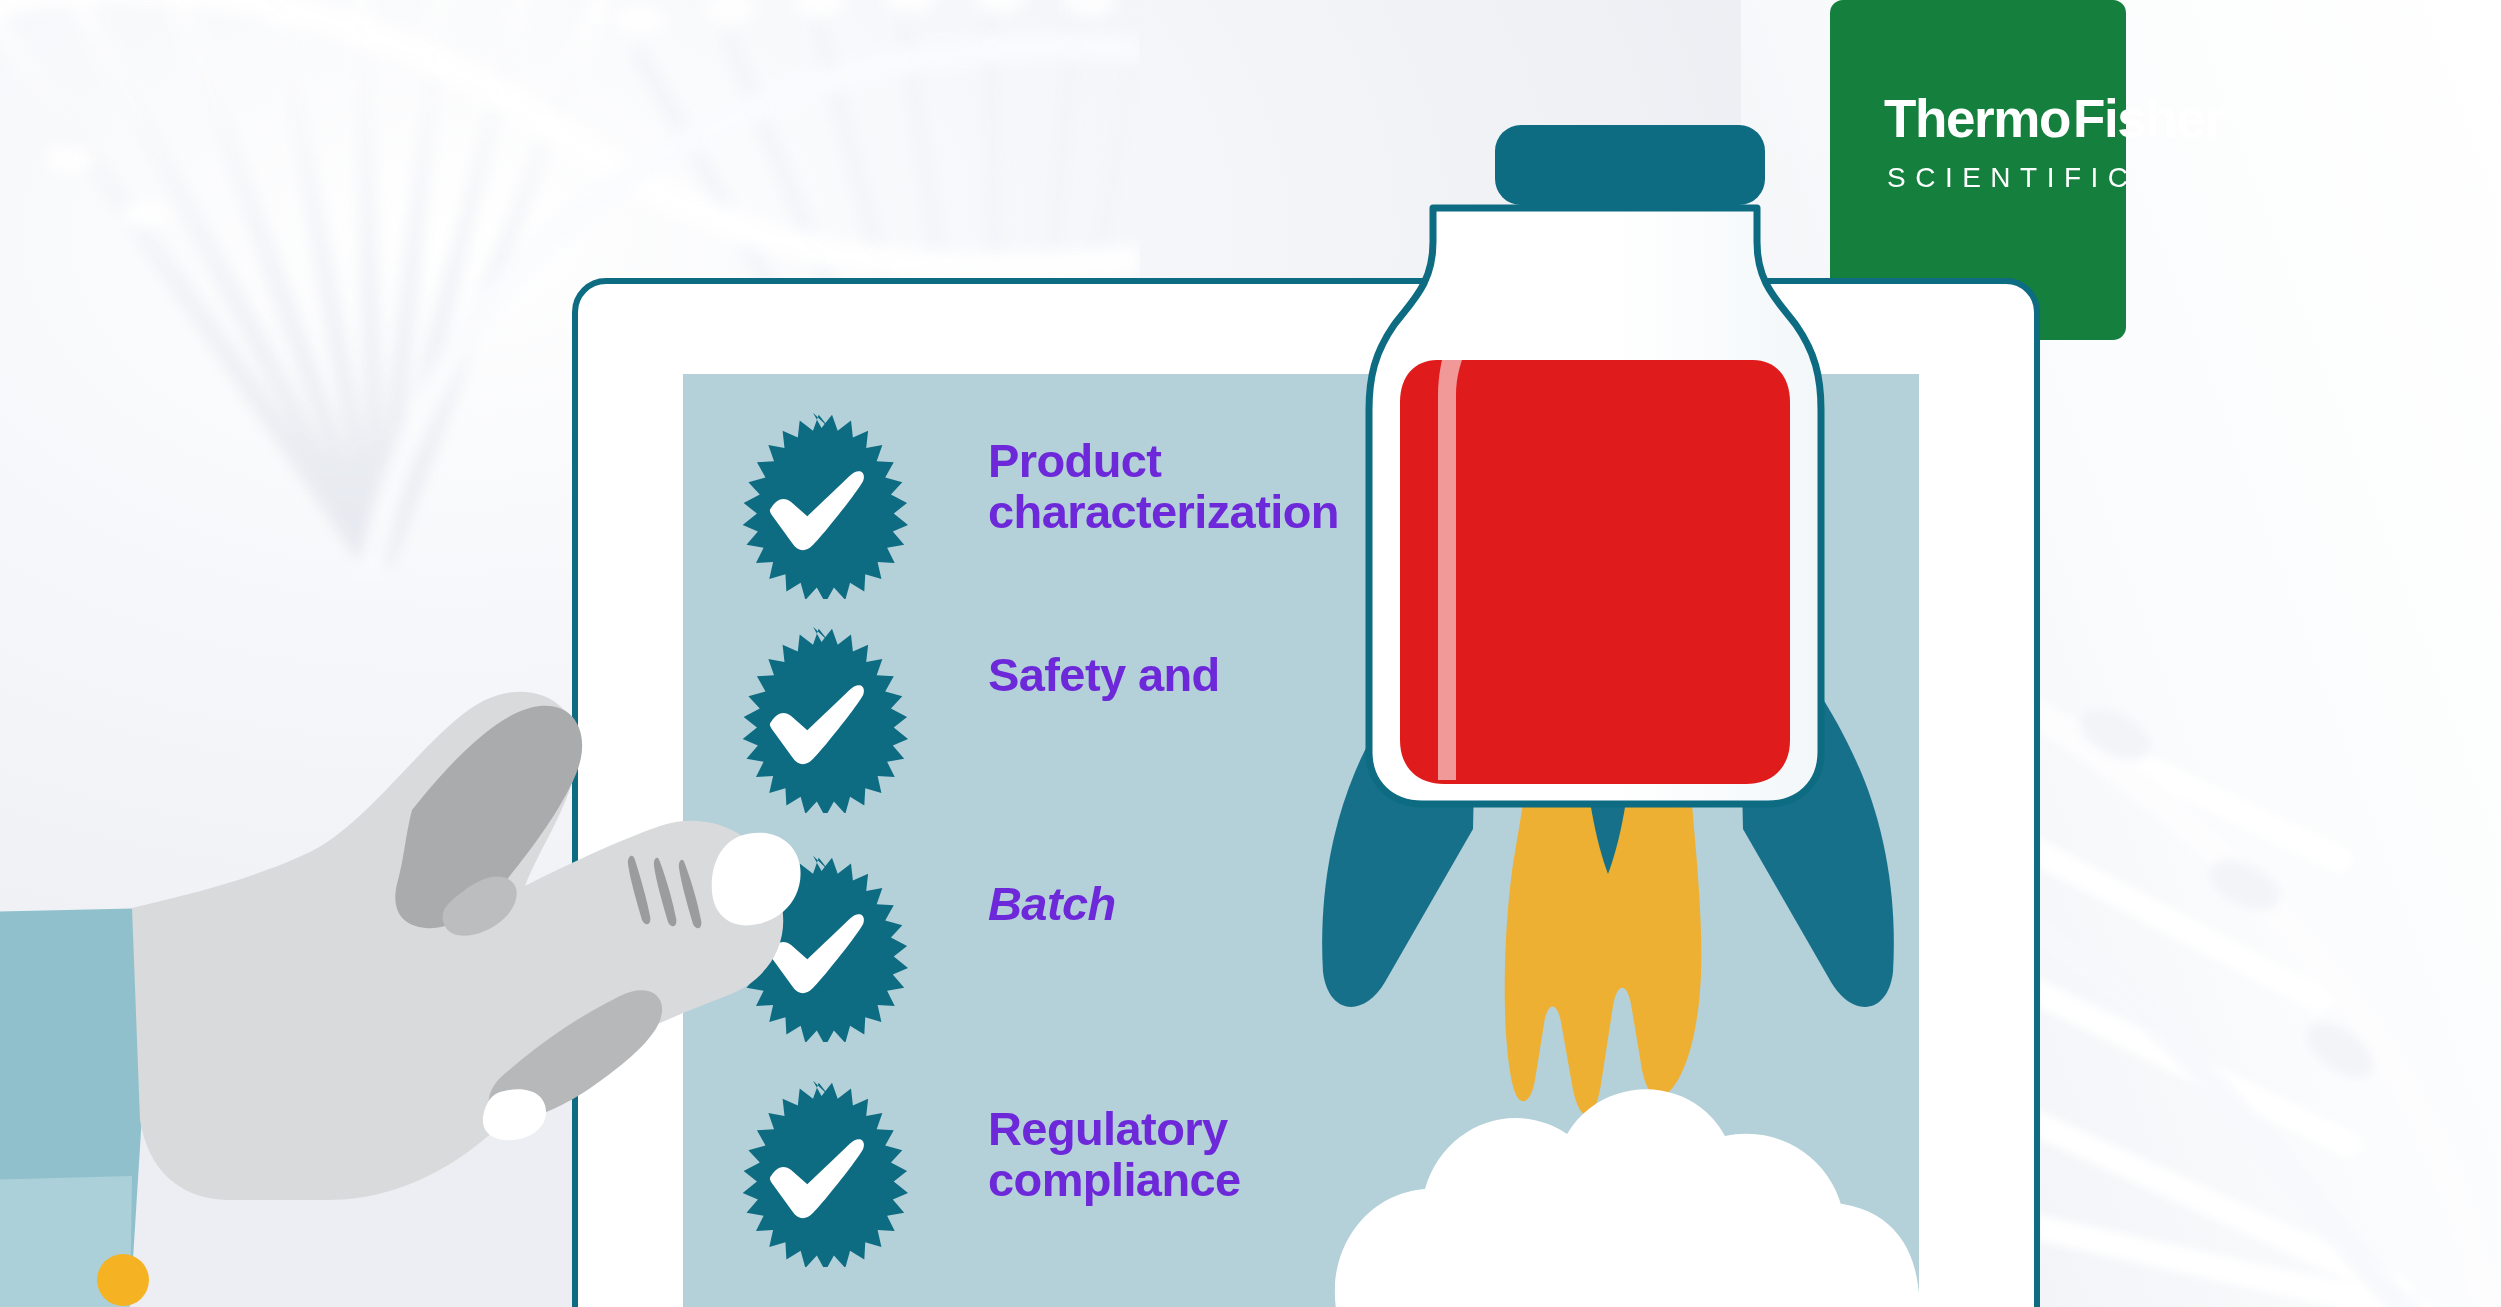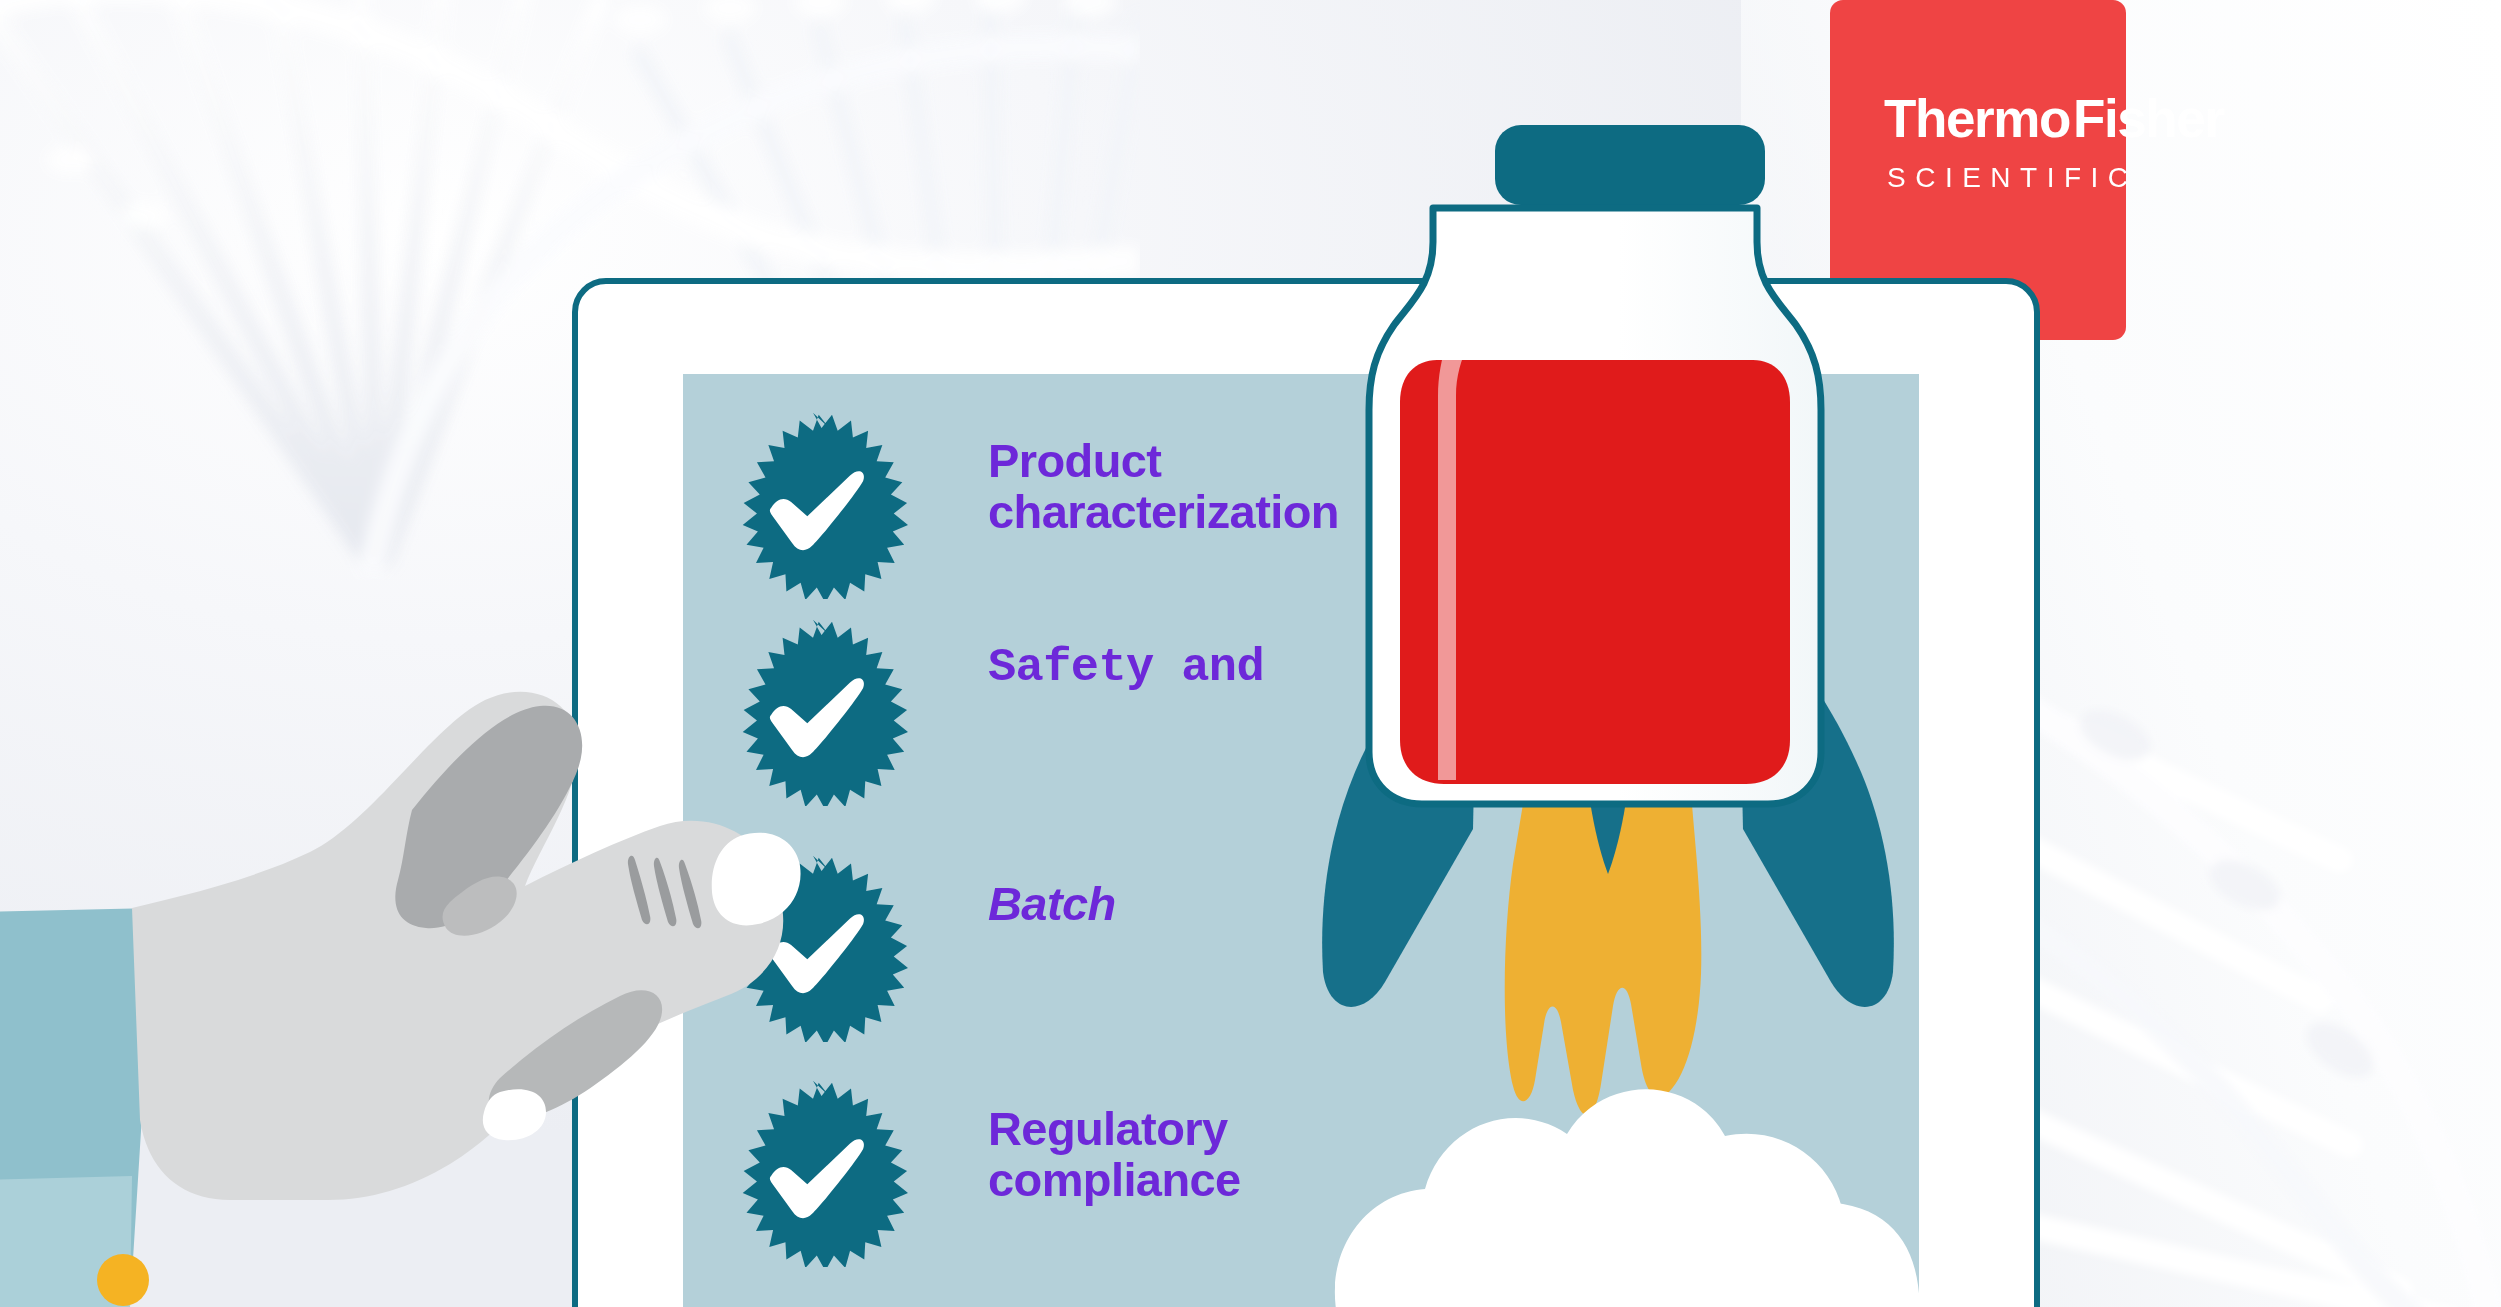--- a/index.html
+++ b/index.html
@@ -20,21 +20,21 @@
   .bg-right-wash{
     position:absolute;right:0;top:0;width:760px;height:1307px;
     background:linear-gradient(250deg,#ffffff 0%, #fbfcfd 45%, rgba(245,246,249,0) 100%);
   }
   .dna{position:absolute;pointer-events:none;}
   .dna svg{display:block;}
 
   
   .logo-block{
     position:absolute;left:1830px;top:0;width:296px;height:340px;
-    background:#ef4444;
+    background:#15803d;
     border-radius:13px;
   }
   .logo-word{
     position:absolute;left:54px;top:92px;
     color:#ffffff;font-weight:bold;font-size:53px;letter-spacing:-1.4px;
     white-space:nowrap;line-height:1;
   }
   .logo-word .fisher{margin-left:3px;}
   .logo-sub{
     position:absolute;left:57px;top:152px;
@@ -169,21 +169,21 @@
           <path fill="#0d6b82" d="M100 4 l9 16 11-14 6 17 14-11 2 18 16-7-2 18 17-3-6 17 18 1-9 16 18 5-12 13 17 9-14 11 15 12-16 7 12 14-18 3 8 16-18-1 4 18-17-5-1 18-15-9-5 18-12-13-9 16-9-16-12 13-5-18-15 9-1-18-17 5 4-18-18 1 8-16-18-3 12-14-16-7 15-12-14-11 17-9-12-13 18-5-9-16 18-1-6-17 17 3-2-18 16 7 2-18 14 11 6-17 11 14z"></path>
           <path fill="#ffffff" d="M56 104 c6-10 14-12 21-6 l17 15 45-43 c8-8 17-5 14 5 -2 7-45 61-54 69 -7 7-15 6-21-3 l-21-29 c-3-4-3-6-1-8z"></path>
         </svg>
       </div>
       <div class="check-label">
         <div>Product</div>
         <div>characterization</div>
       </div>
     </div>
 
-    <div class="check-row" style="top:242px;font-family:Liberation Mono, monospace;">
+    <div class="check-row" style="top:249px;">
       <div class="badge">
         <svg viewBox="0 0 200 200">
           <path fill="#0d6b82" d="M100 4 l9 16 11-14 6 17 14-11 2 18 16-7-2 18 17-3-6 17 18 1-9 16 18 5-12 13 17 9-14 11 15 12-16 7 12 14-18 3 8 16-18-1 4 18-17-5-1 18-15-9-5 18-12-13-9 16-9-16-12 13-5-18-15 9-1-18-17 5 4-18-18 1 8-16-18-3 12-14-16-7 15-12-14-11 17-9-12-13 18-5-9-16 18-1-6-17 17 3-2-18 16 7 2-18 14 11 6-17 11 14z"></path>
           <path fill="#ffffff" d="M56 104 c6-10 14-12 21-6 l17 15 45-43 c8-8 17-5 14 5 -2 7-45 61-54 69 -7 7-15 6-21-3 l-21-29 c-3-4-3-6-1-8z"></path>
         </svg>
       </div>
       <div class="check-label">
         <div>Safety and</div>
       </div>
     </div>

